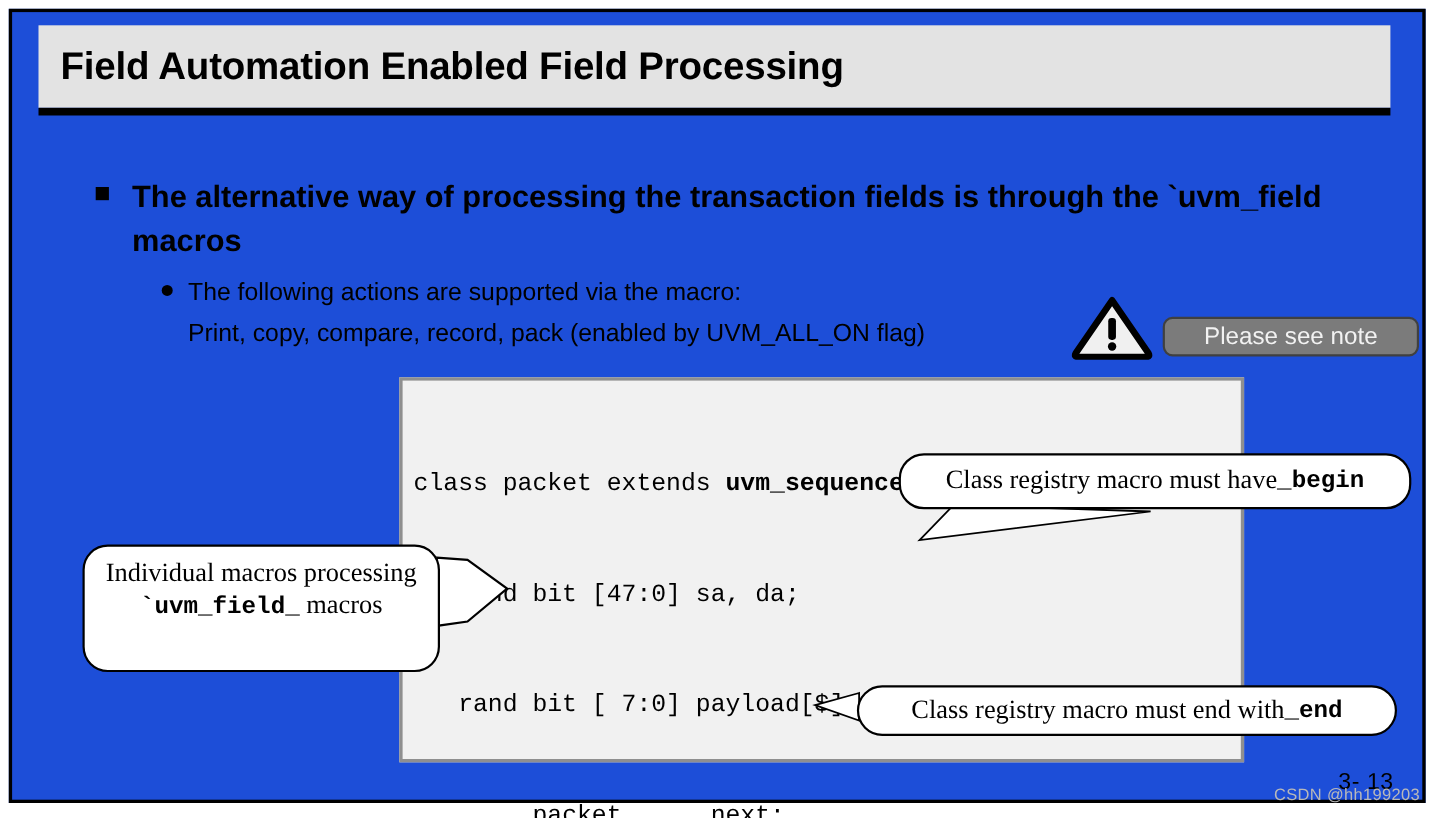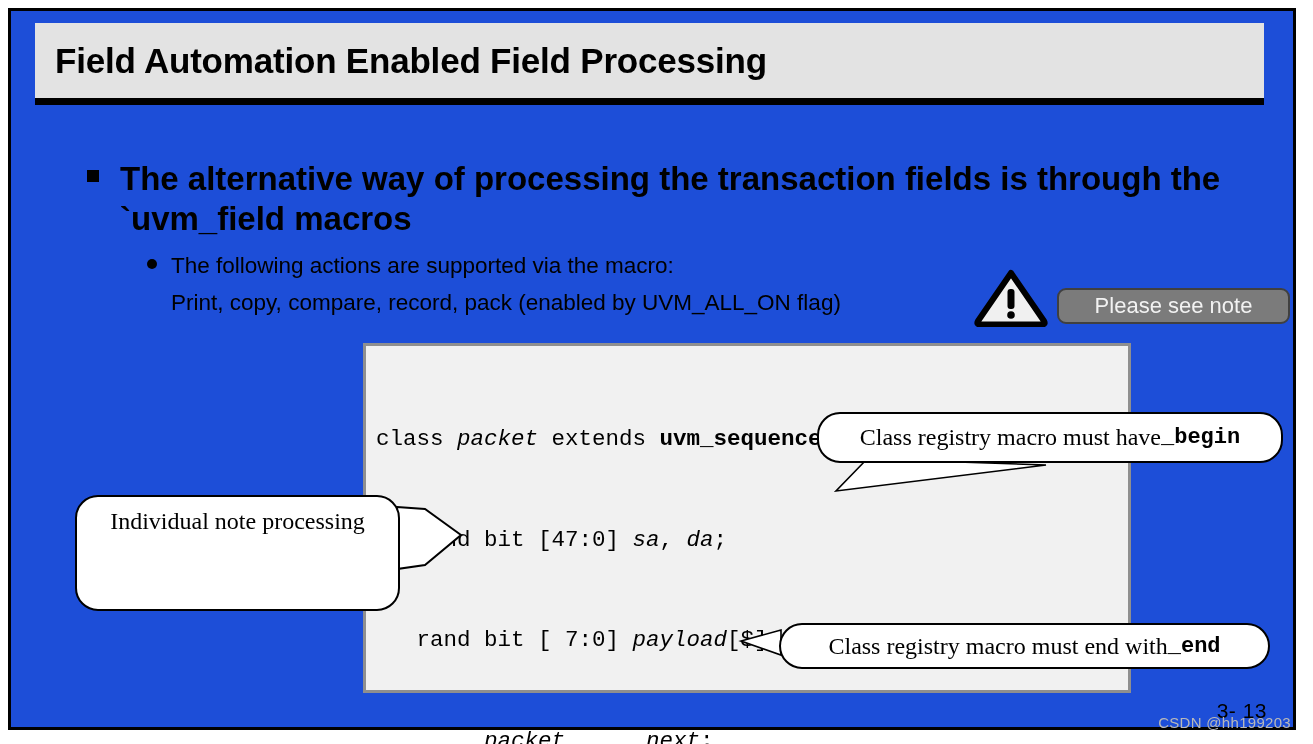--- a/index.html
+++ b/index.html
@@ -62,21 +62,21 @@
   .bullet-l1 .marker {
     position: absolute;
     left: 0;
     top: 11px;
     width: 12px;
     height: 12px;
     background: #000000;
   }
   .bullet-l1 .text {
     margin-left: 33px;
-    font-size: 33px;
+    font-size: 28px;
     font-weight: bold;
     line-height: 40px;
     color: #000000;
   }
   .bullet-l2 {
     position: absolute;
     left: 136px;
     top: 236px;
     width: 900px;
   }
@@ -138,21 +138,21 @@
     position: absolute;
     left: 10px;
     top: 10px;
     font-family: "Liberation Mono", "DejaVu Sans Mono", monospace;
     font-size: 22.5px;
     line-height: 33.5px;
     color: #000000;
     white-space: pre;
   }
   .code-lines .ln { display: block; height: 33.5px; }
-  .it { font-style: italic; }
+  .it { }
   .bd { font-weight: bold; }
   
   .callout {
     position: absolute;
     background: #ffffff;
     border: 2px solid #000000;
     border-radius: 23px;
     box-sizing: border-box;
     font-family: "Liberation Serif", serif;
     color: #000000;
@@ -269,20 +269,21 @@
     </div>
   </div>
 
   <svg class="tail-svg" style="left:384px; top:492px; width:72px; height:74px;">
     <path d="M2 4 L30 6 L66 32 L30 62 L2 66 Z" fill="#ffffff" stroke="#000000" stroke-width="2"></path>
     <line x1="0" y1="4" x2="0" y2="66" stroke="#ffffff" stroke-width="4"></line>
   </svg>
 
   <div class="callout" id="callout-field">
     <div class="cbody" style="display:block; padding-top:10px;">
-      <div>Individual note processing</div>
+      <div>Individual macros processing</div>
+      <div><span class="mono-b">`uvm_field_</span><span> macros</span></div>
     </div>
   </div>
 
   <div class="page-num">3- 13</div>
 </div>
 
 <div class="watermark">CSDN @hh199203</div>
 
 </body></html>

